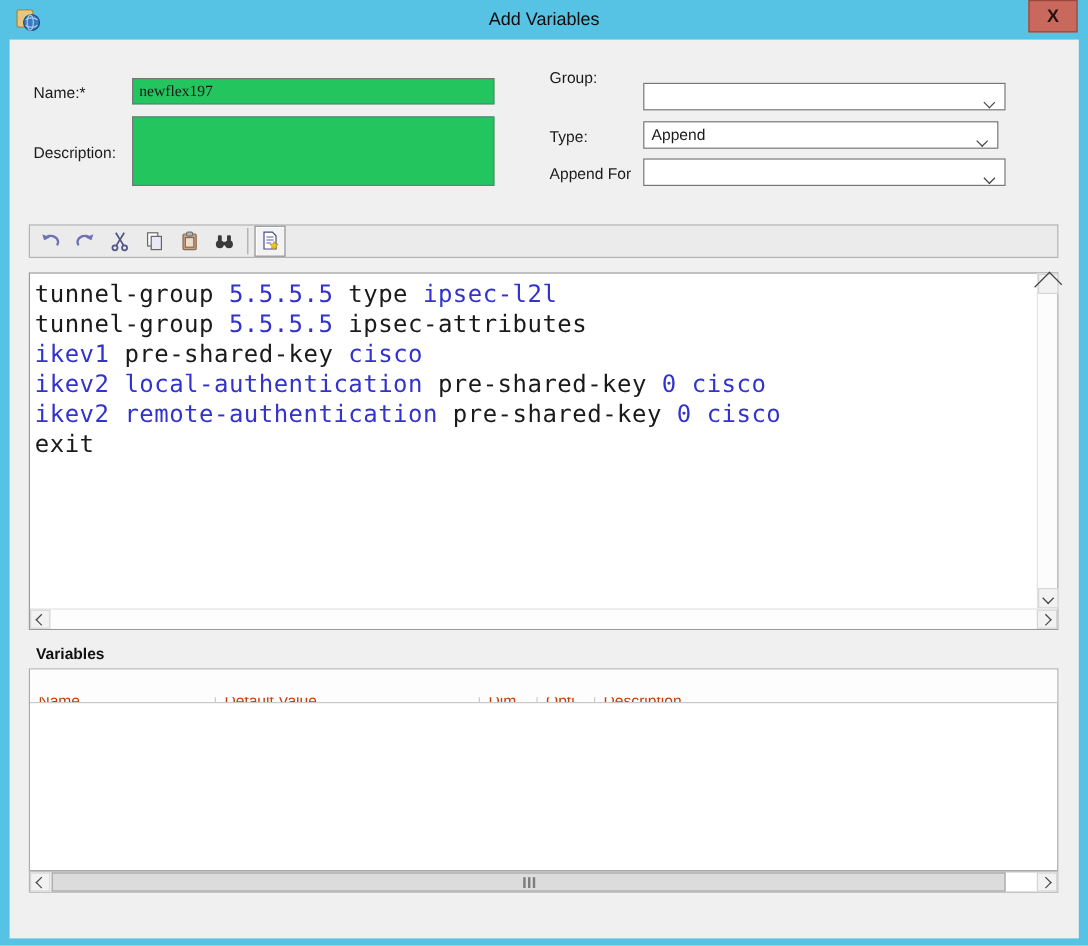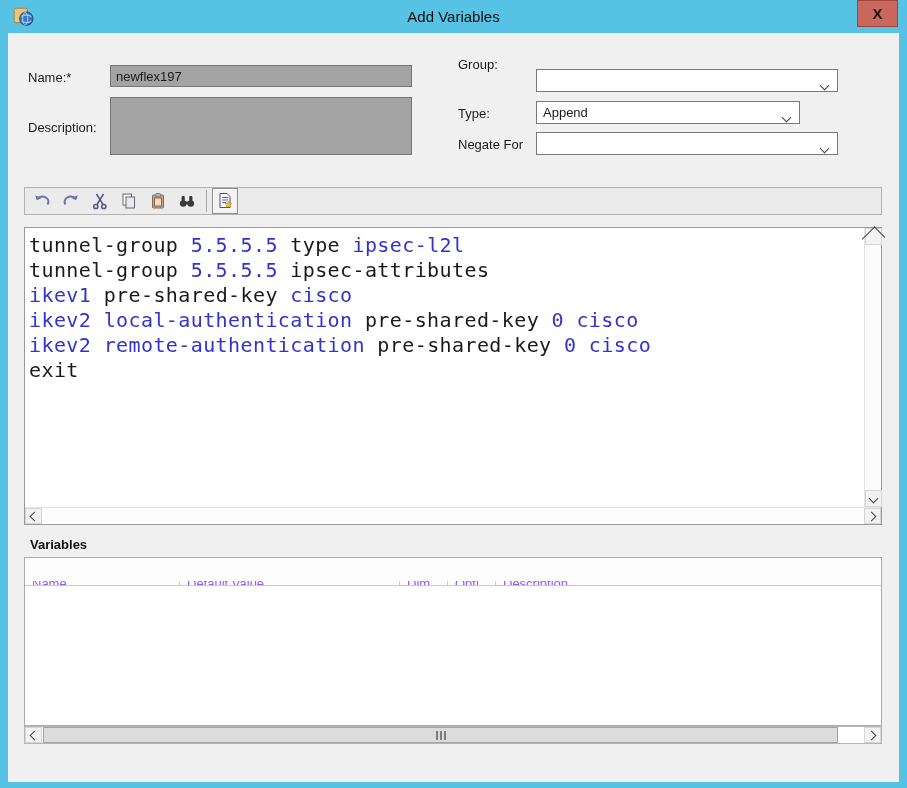--- a/index.html
+++ b/index.html
@@ -16,22 +16,22 @@
   .close-btn{
     position:absolute;left:857px;top:0;width:41px;height:27px;
     background:var(--closebg,#c9695e);border:1px solid #9c453c;box-sizing:border-box;
     display:flex;align-items:center;justify-content:center;
     font-weight:bold;font-size:15px;color:#251210;cursor:default;
   }
   
   .content{position:absolute;left:8px;top:33px;width:891px;height:749px;background:#f0f0f0;}
   .lbl{position:absolute;font-size:13px;color:#1a1a1a;white-space:nowrap;}
   .tinput{
-    position:absolute;background:#a3a3a3;border:1px solid #777;box-sizing:border-box;
-    font-family:Liberation Sans, sans-serif;font-size:13px;color:#1a1a1a;padding:2px 5px;outline:none;resize:none;
+    position:absolute;background:#22c55e;border:1px solid #777;box-sizing:border-box;
+    font-family:Liberation Serif, serif;font-size:13px;color:#1a1a1a;padding:2px 5px;outline:none;resize:none;
   }
   .combo{
     position:absolute;background:#fff;border:1px solid #777;box-sizing:border-box;
     font-size:13px;display:flex;align-items:center;padding-left:6px;
   }
   .combo .chv-wrap{position:absolute;right:9px;top:7px;}
   .chv{display:inline-block;width:6px;height:6px;border-right:1.6px solid #444;border-bottom:1.6px solid #444;}
   .chv.down{transform:rotate(45deg);}
   .chv.up{transform:rotate(-135deg);margin-top:3px;}
   .chv.left{transform:rotate(135deg);margin-left:2px;}
@@ -73,21 +73,21 @@
   .hscroll .rt{right:0;top:0;width:17px;height:16px;}
   
   .vars-label{position:absolute;left:22px;top:504px;font-size:13px;font-weight:bold;color:#111;text-align:right;}
   .vtable{
     position:absolute;left:16px;top:524px;width:858px;height:169px;
     background:#fff;border:1px solid #ababab;box-sizing:border-box;
   }
   .vhead{display:flex;height:27px;border-bottom:1px solid #c9c9c9;background:#fdfdfd;}
   .hcell{
     box-sizing:border-box;border-right:1px solid #cccccc;
-    font-size:13px;color:#8b5cf6;display:flex;align-items:center;padding-left:7px;
+    font-size:13px;color:#c2410c;display:flex;align-items:center;padding-left:7px;
     white-space:nowrap;overflow:hidden;margin-top:23px;
   }
   .hcell:last-child{border-right:none;}
   
   .bscroll{
     position:absolute;left:16px;top:693px;width:858px;height:18px;
     background:#fff;border:1px solid #b5b5b5;box-sizing:border-box;
   }
   .bscroll .lf{left:0;top:0;width:17px;height:16px;}
   .bscroll .rt{right:0;top:0;width:17px;height:16px;}
@@ -124,26 +124,26 @@
   <div class="lbl" style="left:20px;top:87px;">Description:</div>
   <textarea class="tinput" style="left: 102px; top: 64px; width: 302px; height: 58px;"></textarea>
 
   <div class="lbl" style="left:450px;top:24px;">Group:</div>
   <div class="combo" style="left:528px;top:36px;width:302px;height:23px;">
     <span></span>
     <span class="chv-wrap"><span class="chv down"></span></span>
   </div>
 
   <div class="lbl" style="left:450px;top:73px;">Type:</div>
-  <div class="combo" style="left:528px;top:68px;width:264px;height:23px;">
+  <div class="combo" style="left:528px;top:68px;width:296px;height:23px;">
     <span>Append</span>
     <span class="chv-wrap"><span class="chv down"></span></span>
   </div>
 
-  <div class="lbl" style="left:450px;top:104px;">Negate For</div>
+  <div class="lbl" style="left:450px;top:104px;">Append For</div>
   <div class="combo" style="left:528px;top:99px;width:302px;height:23px;">
     <span></span>
     <span class="chv-wrap"><span class="chv down"></span></span>
   </div>
 
   <div class="toolbar">
     <button class="tb-btn">
       <svg viewBox="0 0 18 18">
           <path d="M14.5 12.5a6 5 0 1 0-10.5-5.5" fill="none" stroke="#7070b4" stroke-width="2"></path>
           <path d="M2.2 3.2l1.6 5 4.8-2.2z" fill="#7070b4"></path>

